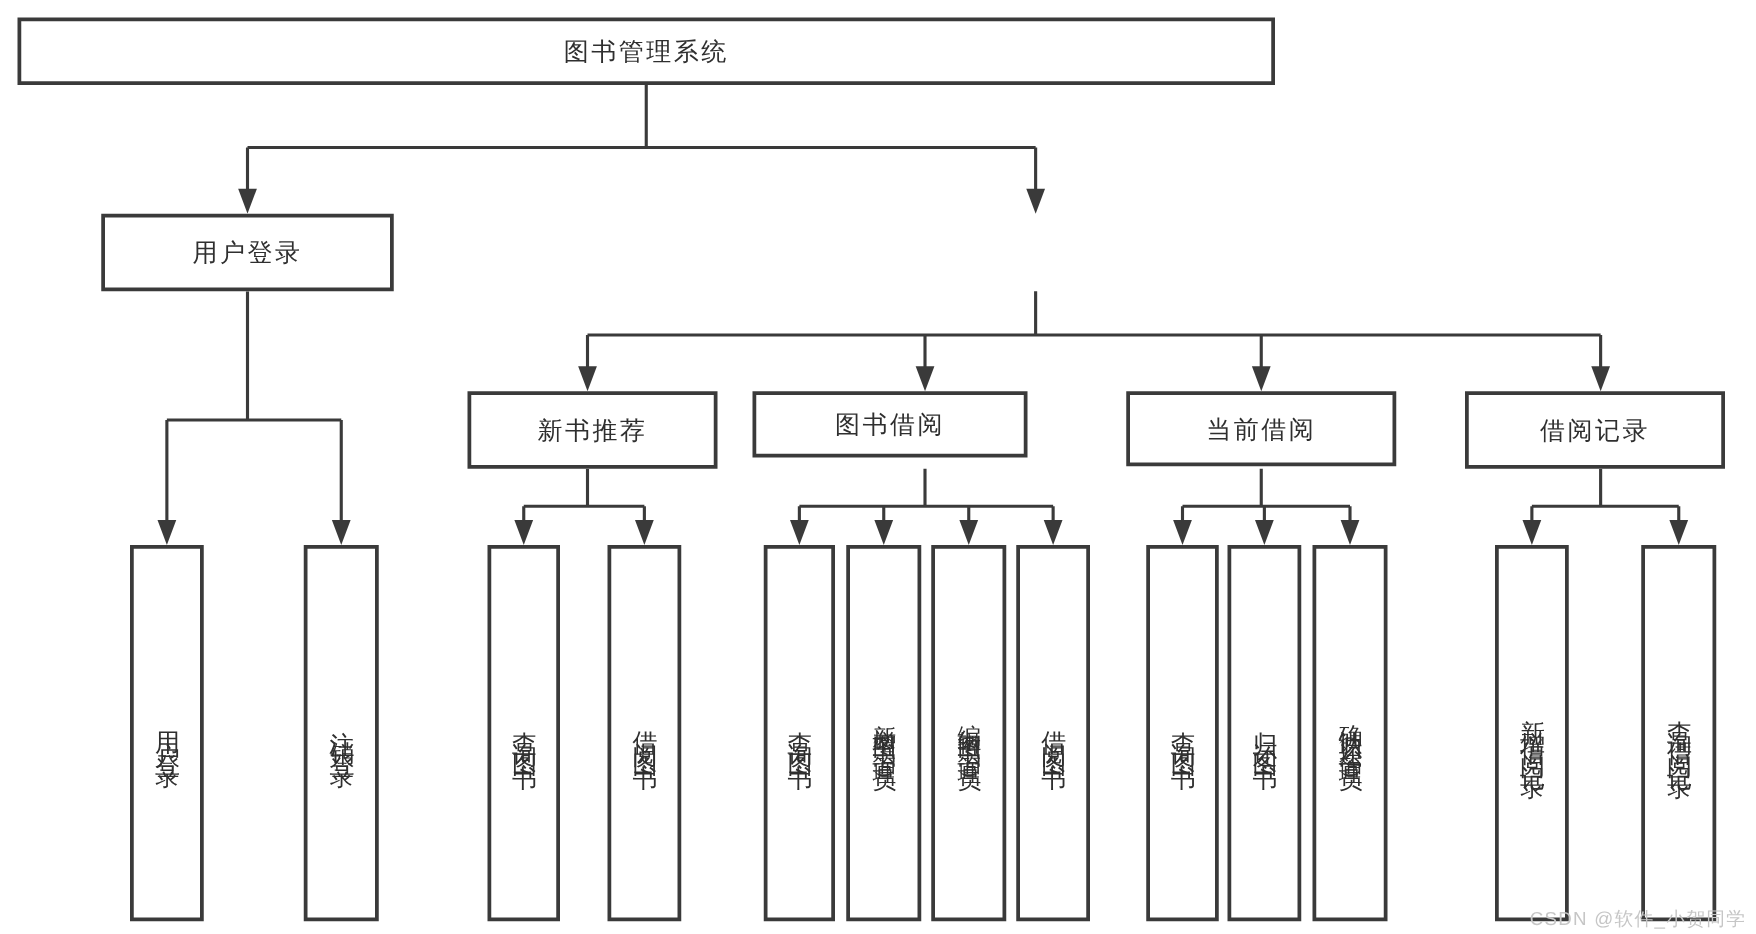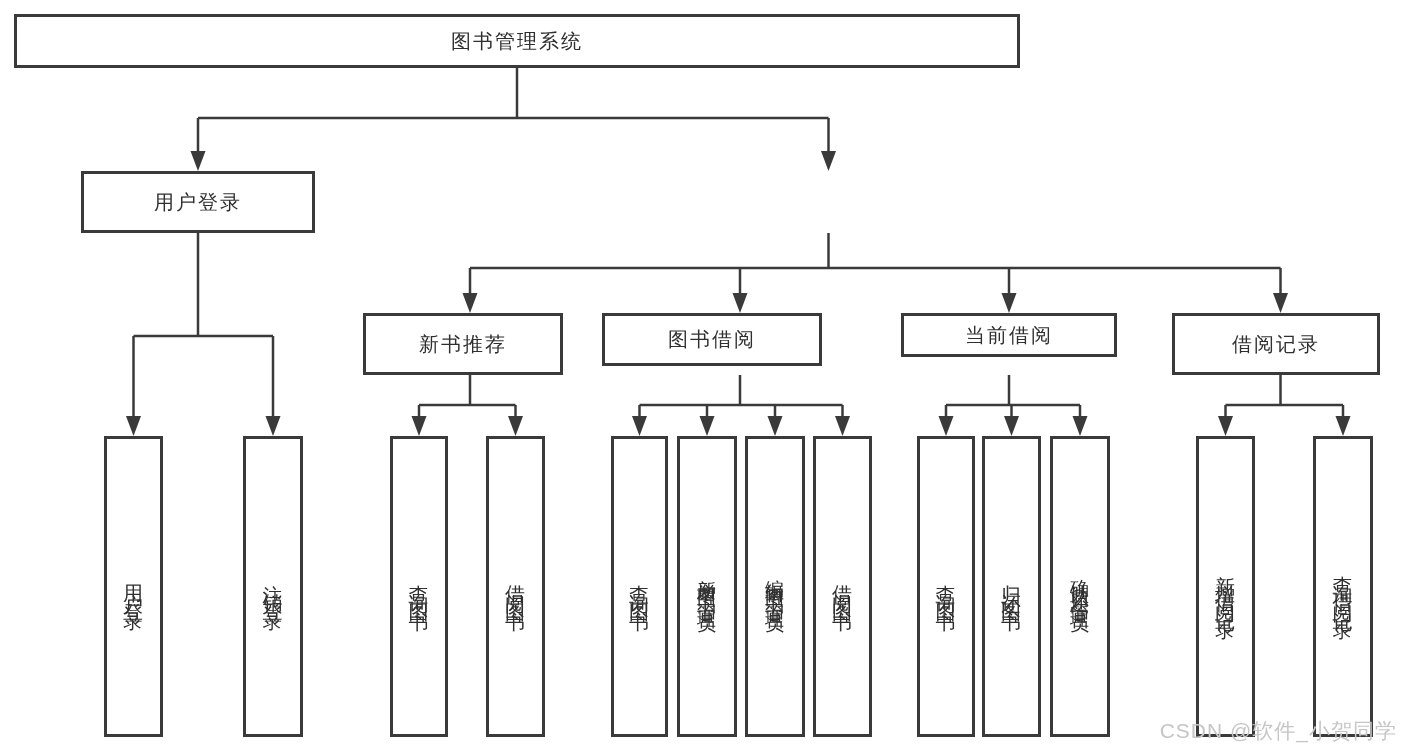--- a/index.html
+++ b/index.html
@@ -51,21 +51,21 @@
   }
   .vlabel.long{
     font-size:19px;
     letter-spacing:5px;
   }
   .watermark{
     position:absolute;
     right:8px;
     bottom:2px;
     z-index:5;
-    font-size:21px;
+    font-size:15px;
     letter-spacing:1px;
     color:var(--watermark);
     white-space:nowrap;
   }
 </style>
 </head>
 <body>
 
 <div class="canvas">
 
@@ -125,27 +125,27 @@
     </svg>
 
   <div class="node" style="left:14px;top:14px;width:1006px;height:54px">
     <span class="hlabel">图书管理系统</span>
   </div>
 
   <div class="node" style="left:81px;top:171px;width:234px;height:62px">
     <span class="hlabel">用户登录</span>
   </div>
 
-  <div class="node" style="left:363px;top:313px;width:200px;height:62px">
+  <div class="node" style="left:374px;top:313px;width:200px;height:62px">
     <span class="hlabel">新书推荐</span>
   </div>
   <div class="node" style="left:602px;top:313px;width:220px;height:53px">
     <span class="hlabel">图书借阅</span>
   </div>
-  <div class="node" style="left:901px;top:313px;width:216px;height:44px">
+  <div class="node" style="left:901px;top:313px;width:216px;height:60px">
     <span class="hlabel">当前借阅</span>
   </div>
   <div class="node" style="left:1172px;top:313px;width:208px;height:62px">
     <span class="hlabel">借阅记录</span>
   </div>
 
   <div class="node" style="left:104px;top:436px;width:59px;height:301px">
     <span class="vlabel">用户登录</span>
   </div>
   <div class="node" style="left:243px;top:436px;width:60px;height:301px">

